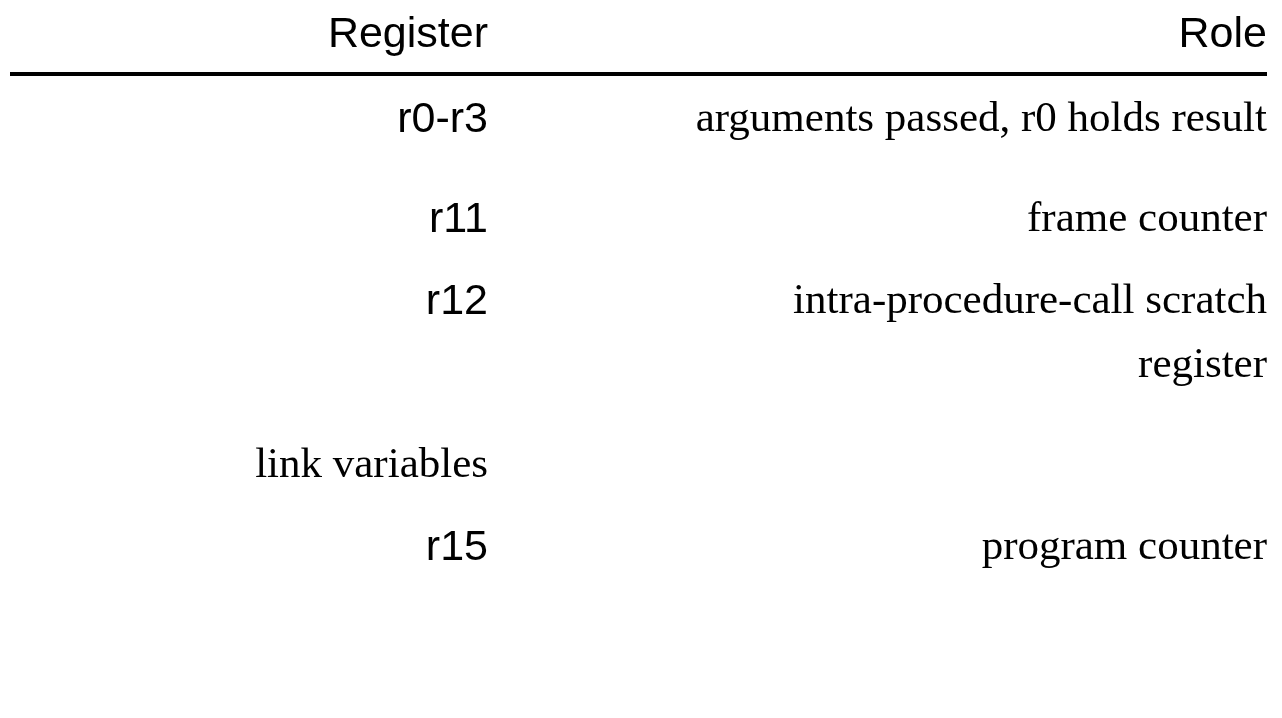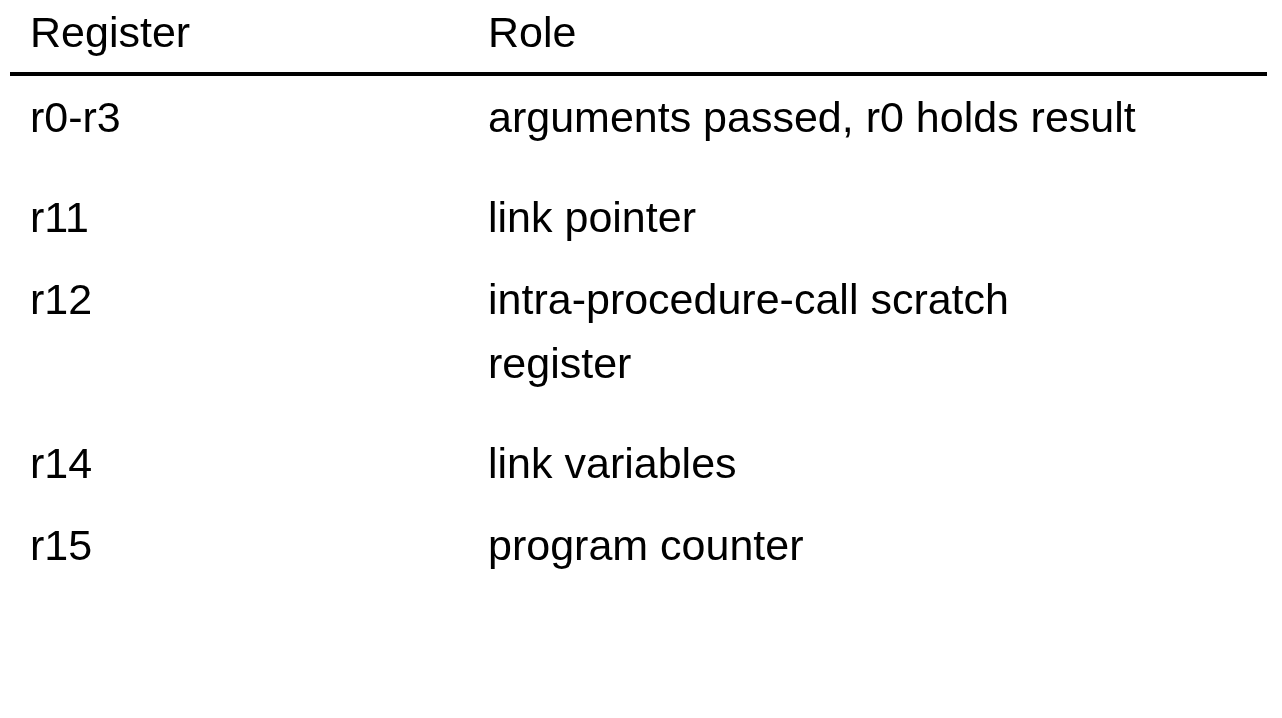--- a/index.html
+++ b/index.html
@@ -10,20 +10,21 @@
   body {
     width: 1282px;
     height: 718px;
     overflow: hidden;
     color: #000000;
     font-family: "Liberation Sans", sans-serif;
   }
   .table {
     margin-left: 10px;
     margin-right: 15px;
+    text-align: right;
   }
   .row {
     display: grid;
     grid-template-columns: 458px 1fr;
     padding: 9px 0 9px 20px;
   }
   .row.header {
     padding: 8px 0 16px 20px;
     border-bottom: 4px solid #000000;
   }
@@ -31,20 +32,21 @@
     font-size: 43px;
     line-height: 64px;
     letter-spacing: 0;
     white-space: nowrap;
   }
   .row.header .cell {
     line-height: 48px;
   }
   .role-cell {
     white-space: pre-line; 
+    font-family: Liberation Serif, serif;
   }
 </style>
 </head>
 <body>
 
 <div class="table">
 
   <div class="row header">
     <div class="cell">Register</div>
     <div class="cell">Role</div>
@@ -53,34 +55,33 @@
   <div class="row">
     <div class="cell">r0-r3</div>
     <div class="cell role-cell">arguments passed, r0 holds result</div>
   </div>
 
   <div class="row">
   </div>
 
   <div class="row">
     <div class="cell">r11</div>
-    <div class="cell role-cell">link pointer</div>
+    <div class="cell role-cell">frame counter</div>
   </div>
 
   <div class="row">
     <div class="cell">r12</div>
     <div class="cell role-cell">intra-procedure-call scratch
 register</div>
   </div>
 
   <div class="row">
   </div>
 
   <div class="row">
-    <div class="cell">r14</div>
     <div class="cell role-cell">link variables</div>
   </div>
 
   <div class="row">
     <div class="cell">r15</div>
     <div class="cell role-cell">program counter</div>
   </div>
 
 </div>
 

